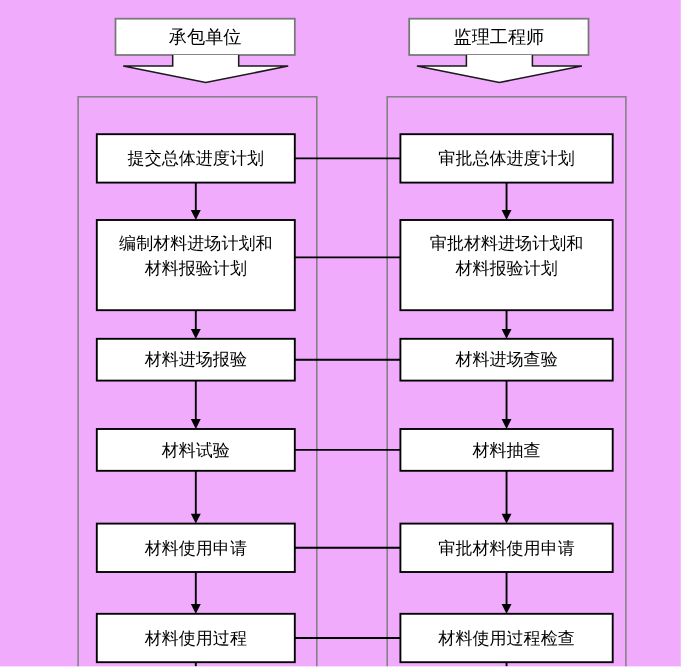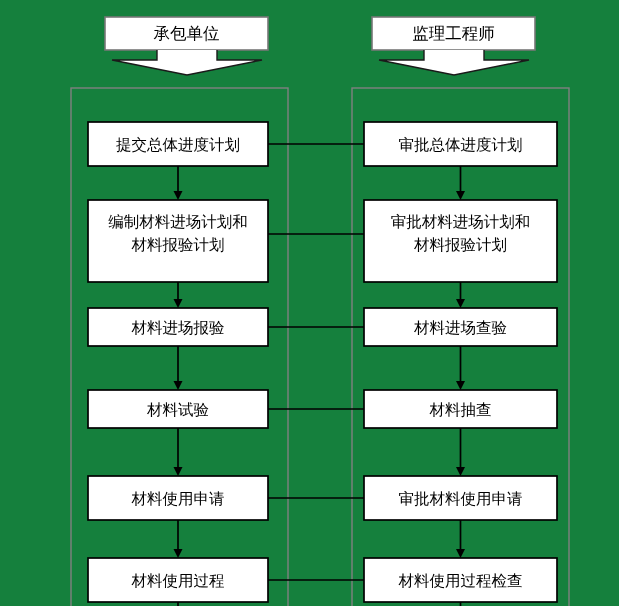--- a/index.html
+++ b/index.html
@@ -8,21 +8,21 @@
     background: #ffffff;
   }
   body {
     font-family: "DejaVu Sans", "Liberation Sans", sans-serif;
   }
   #diagram-root {
     position: relative;
     width: 619px;
     height: 606px;
     overflow: hidden;
-    background: #15803d;
+    background: #f0abfc;
   }
   #flow-svg {
     position: absolute;
     left: 0;
     top: 0;
     width: 619px;
     height: 606px;
     display: block;
   }
   .lane-panel {

